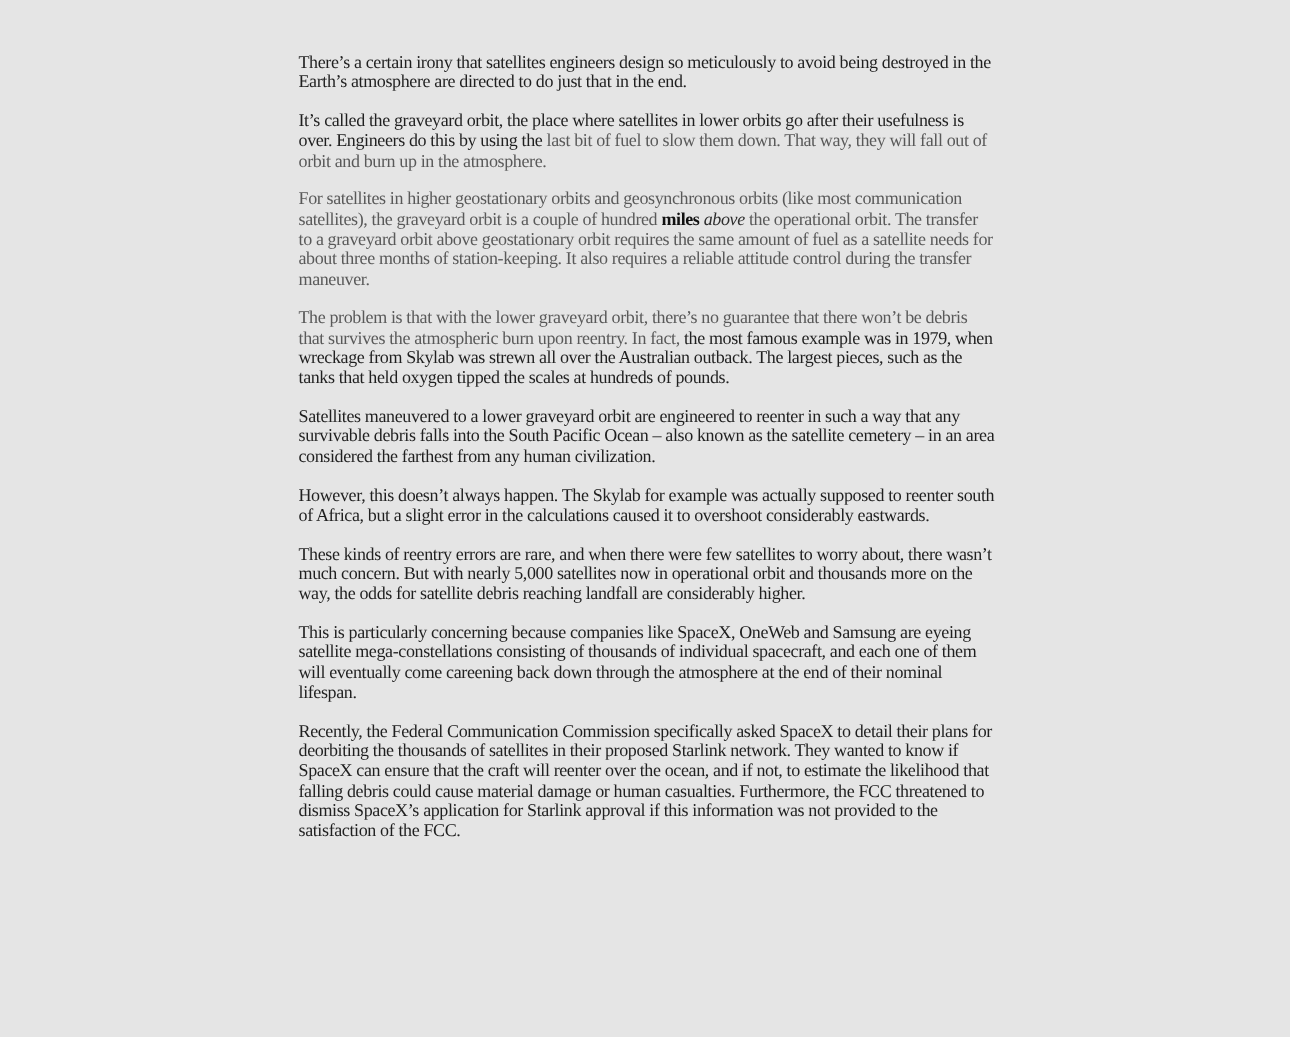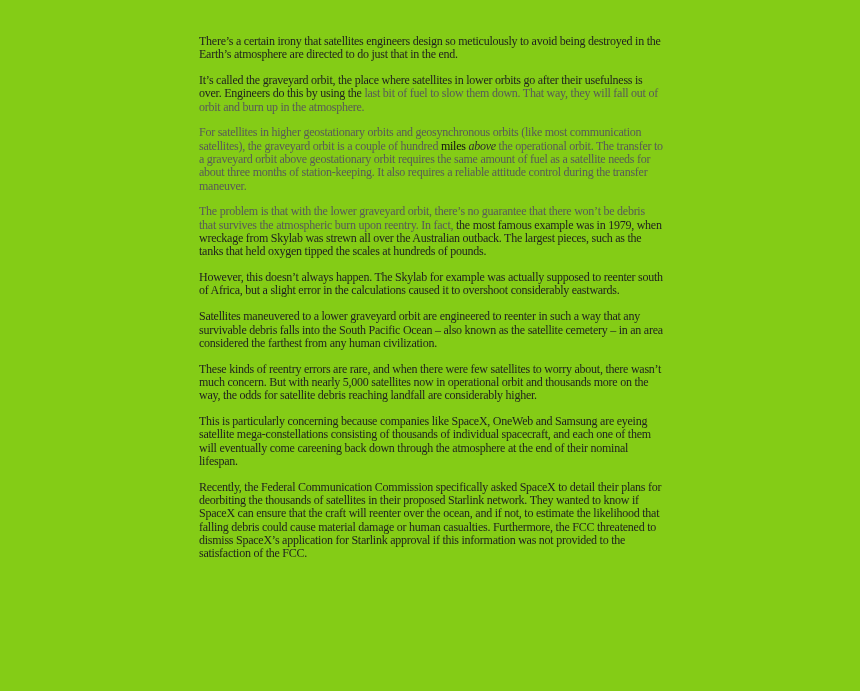--- a/index.html
+++ b/index.html
@@ -7,50 +7,50 @@
     padding: 0;
     width: 860px;
     height: 691px;
     background: #f7f7f7;
     overflow: hidden;
   }
   .page {
     position: relative;
     width: 860px;
     height: 691px;
-    background: #84cc16;
+    background: #e5e5e5;
   }
   .article {
     position: absolute;
     left: 199px;
     top: 35px;
     width: 464px;
     font-family: "Liberation Serif", "DejaVu Serif", serif;
     font-size: 12px;
     line-height: 13.3px;
     letter-spacing: -0.25px;
     text-align: left;
     color: #1f1f1f;
   }
   .article p {
     margin: 0 0 12.5px 0;
   }
   .r-dark   { color: #1f1f1f; }
   .r-gray   { color: #595959; }
-  .r-bold   { color: #111111; font-weight: normal; margin-top: 28px; }
+  .r-bold   { color: #111111; font-weight: bold; margin-top: 28px; }
   .r-italic { color: #2e2e2e; font-style: italic; text-align: center; }
 </style>
 </head>
 <body>
 
 <div class="page">
   <div class="article">
       <p><span class="r-dark">There’s a certain irony that satellites engineers design so meticulously to avoid being destroyed in the Earth’s atmosphere are directed to do just that in the end.</span></p>
       <p><span class="r-dark">It’s called the graveyard orbit, the place where satellites in lower orbits go after their usefulness is over. Engineers do this by using the </span><span class="r-gray">last bit of fuel to slow them down. That way, they will fall out of orbit and burn up in the atmosphere.</span></p>
       <p><span class="r-gray">For satellites in higher geostationary orbits and geosynchronous orbits (like most communication satellites), the graveyard orbit is a couple of hundred </span><span class="r-bold">miles</span><span class="r-gray"> </span><span class="r-italic">above</span><span class="r-gray"> the operational orbit. The transfer to a graveyard orbit above geostationary orbit requires the same amount of fuel as a satellite needs for about three months of station-keeping. It also requires a reliable attitude control during the transfer maneuver.</span></p>
       <p><span class="r-gray">The problem is that with the lower graveyard orbit, there’s no guarantee that there won’t be debris that survives the atmospheric burn upon reentry. In fact, </span><span class="r-dark">the most famous example was in 1979, when wreckage from Skylab was strewn all over the Australian outback. The largest pieces, such as the tanks that held oxygen tipped the scales at hundreds of pounds.</span></p>
+      <p><span class="r-dark">Satellites maneuvered to a lower graveyard orbit are engineered to reenter in such a way that any survivable debris falls into the South Pacific Ocean – also known as the satellite cemetery – in an area considered the farthest from any human civilization.</span></p>
       <p><span class="r-dark">However, this doesn’t always happen. The Skylab for example was actually supposed to reenter south of Africa, but a slight error in the calculations caused it to overshoot considerably eastwards.</span></p>
-      <p><span class="r-dark">Satellites maneuvered to a lower graveyard orbit are engineered to reenter in such a way that any survivable debris falls into the South Pacific Ocean – also known as the satellite cemetery – in an area considered the farthest from any human civilization.</span></p>
       <p><span class="r-dark">These kinds of reentry errors are rare, and when there were few satellites to worry about, there wasn’t much  concern. But with nearly 5,000 satellites now in operational orbit and thousands more on the way, the odds for satellite debris reaching landfall are considerably higher.</span></p>
       <p><span class="r-dark">This is particularly concerning because companies like SpaceX, OneWeb and Samsung are eyeing satellite mega-constellations consisting of thousands of individual spacecraft, and each one of them will eventually come careening back down through the atmosphere at the end of their nominal lifespan.</span></p>
       <p><span class="r-dark">Recently, the Federal Communication Commission specifically asked SpaceX to detail their plans for deorbiting the thousands of satellites in their proposed Starlink network. They wanted to know if SpaceX can ensure that the craft will reenter over the ocean, and if not, to estimate the likelihood that falling debris could cause material damage or human casualties. Furthermore, the FCC threatened to dismiss SpaceX’s application for Starlink approval if this information was not provided to the satisfaction of the FCC.</span></p>
     </div>
 </div>
 
 </body></html>

